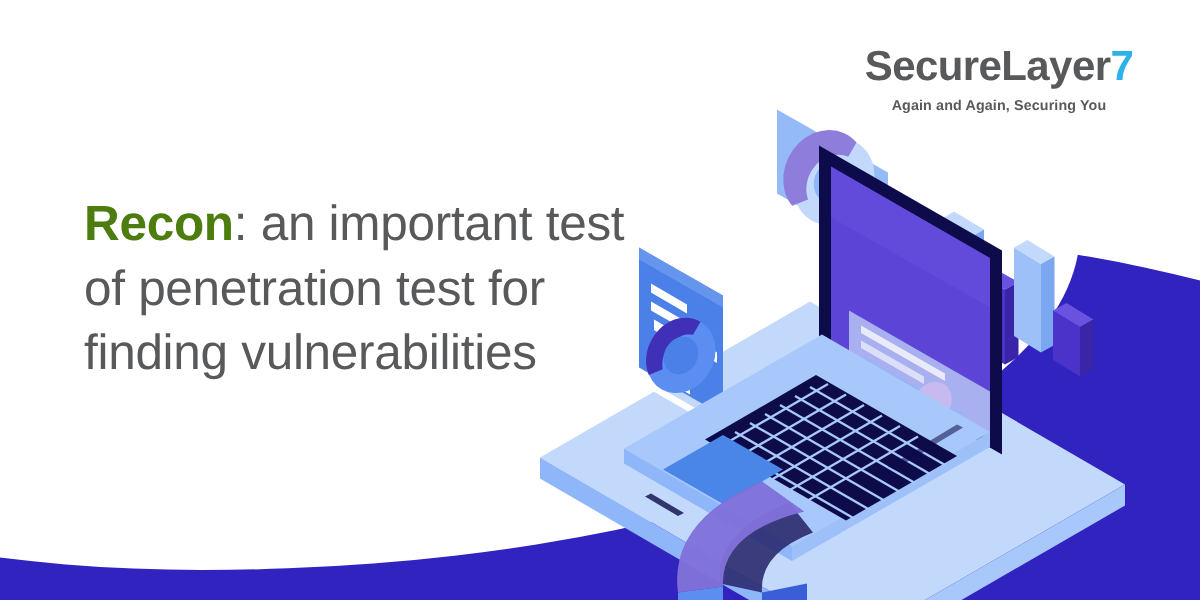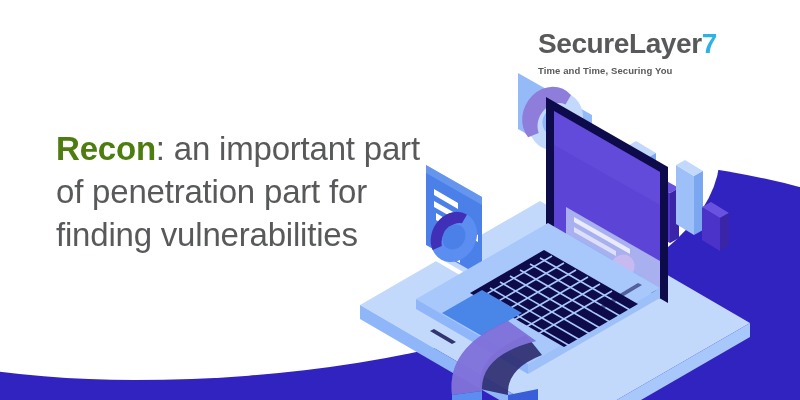--- a/index.html
+++ b/index.html
@@ -28,21 +28,22 @@
   .bg-white-wave{
     position:absolute;
     left:-330px;top:-180px;
     width:1050px;height:560px;
     background:#ffffff;
     border-radius:0 0 58% 46% / 0 0 42% 36%;
   }
 
   
   .logo{
-    position:absolute;right:42px;top:30px;
+    position:absolute;right:24px;top:30px;
+    text-align:center;
     width:220px;
   }
   .logo-word{
     font-size:28px;font-weight:bold;
     color:#58595b;letter-spacing:-0.4px;
     line-height:1;
     white-space:nowrap;
   }
   .logo-word .seven{color:#2bb2e8;}
   .logo-tag{
@@ -190,23 +191,23 @@
         <path d="M196 280 Q146 300 150 334 L178 340 Q176 314 212 300 Z" fill="#2b2a6e" opacity="0.9"></path>
         <path d="M178 266 Q116 292 122 340 L152 336 Q150 300 206 286 Z" fill="#6a5ad0" opacity="0.92"></path>
         <polygon points="122,340 122,356 152,352 152,336" fill="#5b8ef0"></polygon>
         <polygon points="178,340 178,356 208,348 208,334" fill="#3a5ed8"></polygon>
         <path d="M206 286 Q150 300 152 336 L122 340 Q116 292 178 266 Z" fill="#8f84e0" opacity="0.55"></path>
       </g>
     </svg>
   </div>
 
   <div class="headline">
-    <span class="lead">Recon</span><span>: an important part of penetration part for finding vulnerabilities</span>
+    <span class="lead">Recon</span><span>: an important test of penetration test for finding vulnerabilities</span>
   </div>
 
   <div class="logo">
     <div class="logo-word">
       <span>SecureLayer</span><span class="seven">7</span>
     </div>
-    <div class="logo-tag">Time and Time, Securing You</div>
+    <div class="logo-tag">Again and Again, Securing You</div>
   </div>
 
 </div>
 
 </body></html>

